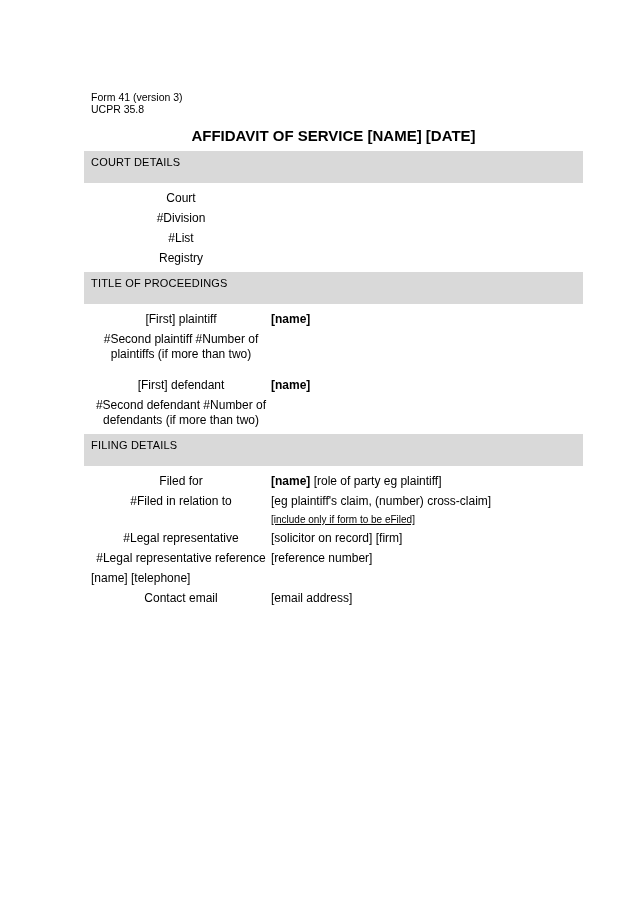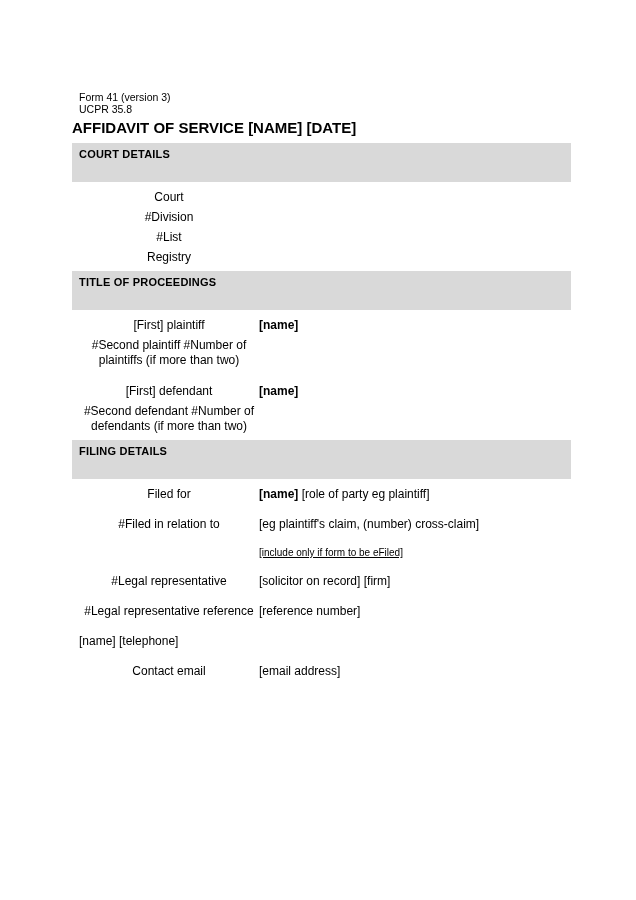--- a/index.html
+++ b/index.html
@@ -10,40 +10,41 @@
     color: #000000;
   }
   .page {
     position: relative;
     width: 636px; height: 900px;
     background: #ffffff;
     overflow: hidden;
   }
   .content {
     position: absolute;
-    left: 72px; top: 92px;
+    left: 84px; top: 92px;
     width: 499px;
   }
   .form-ref {
     padding-left: 7px;
     font-size: 10.5px;
     line-height: 11.5px;
   }
   .doc-title {
-    margin-top: 4px;
+    margin-top: 12px;
+    text-align: center;
     font-size: 15px;
     font-weight: bold;
     line-height: 18px;
   }
   .section-header {
     margin-top: 6px;
-    height: 39px;
+    height: 32px;
     background: #d9d9d9;
     font-size: 11px;
-    font-weight: bold;
+    font-weight: normal;
     line-height: 23px;
     padding-left: 7px;
     letter-spacing: 0.2px;
   }
   .rows { padding-left: 7px; }
   .row {
     display: flex;
     align-items: flex-start;
     font-size: 12px;
     line-height: 15px;
@@ -54,21 +55,21 @@
   .row .value { flex: 1 1 auto; }
   .b { font-weight: bold; }
   .row.note-row { margin-top: 3px; }
   .note {
     font-size: 10px;
     line-height: 12px;
     text-decoration: underline;
   }
   .spacer { height: 11px; }
   .section { margin-bottom: 1px; }
-  .filing-rows .row { margin-top: 15px; }
+  .filing-rows .row { margin-top: 5px; }
 </style>
 </head>
 <body>
 
 <div class="page">
   <div class="content">
 
     <div class="form-ref">
       <div>Form 41 (version 3)</div>
       <div>UCPR 35.8</div>

